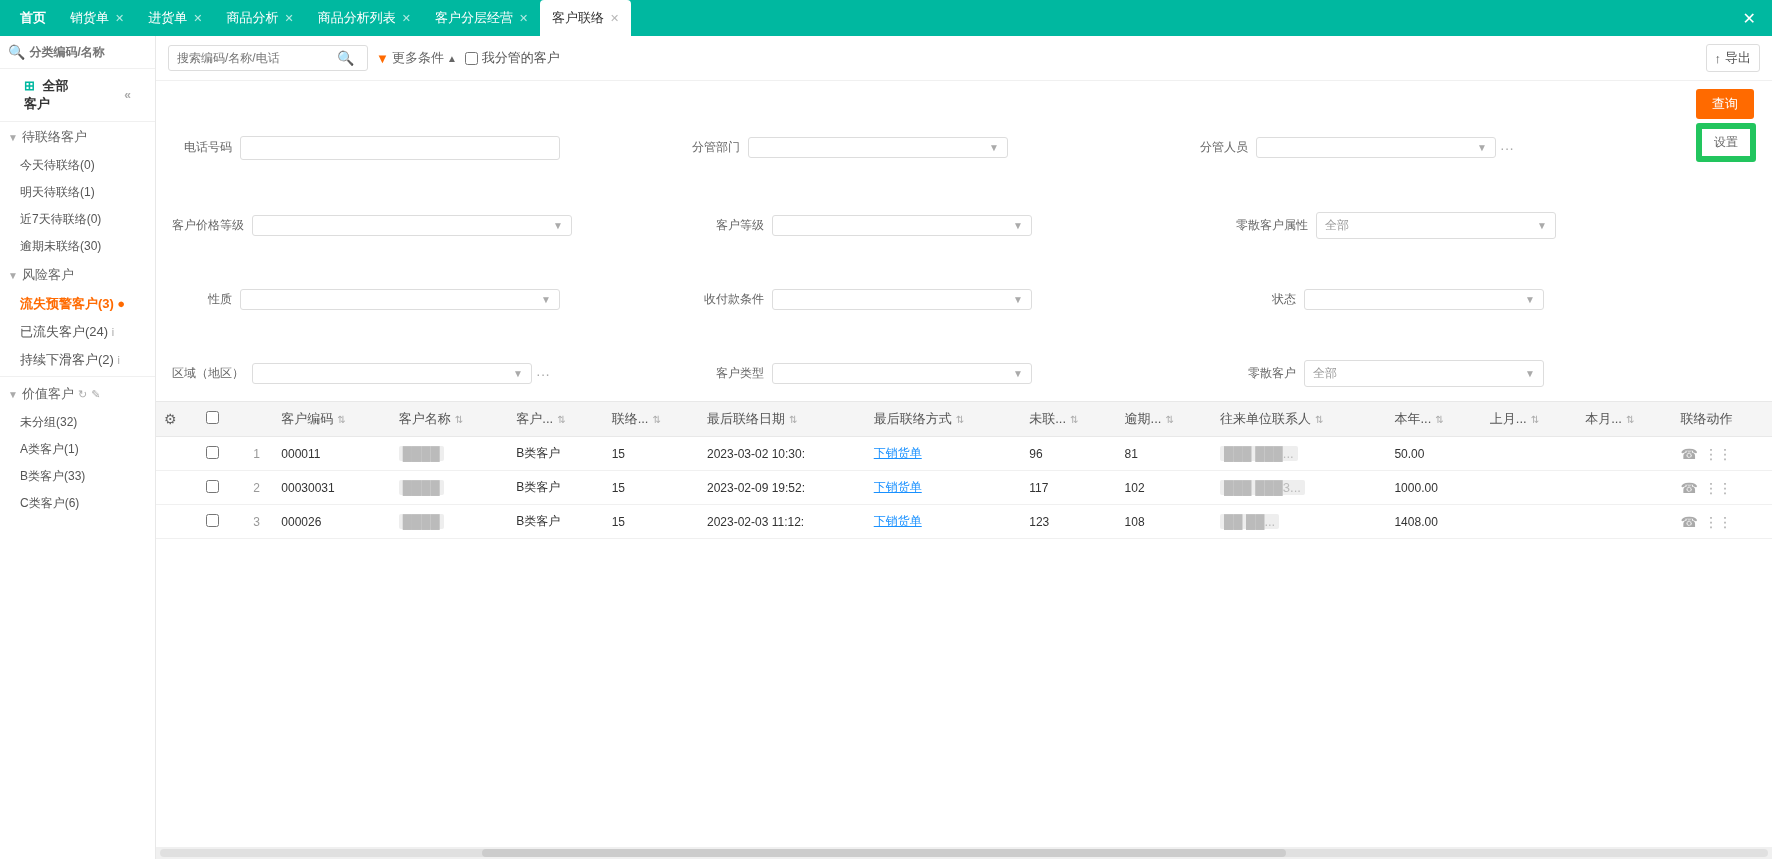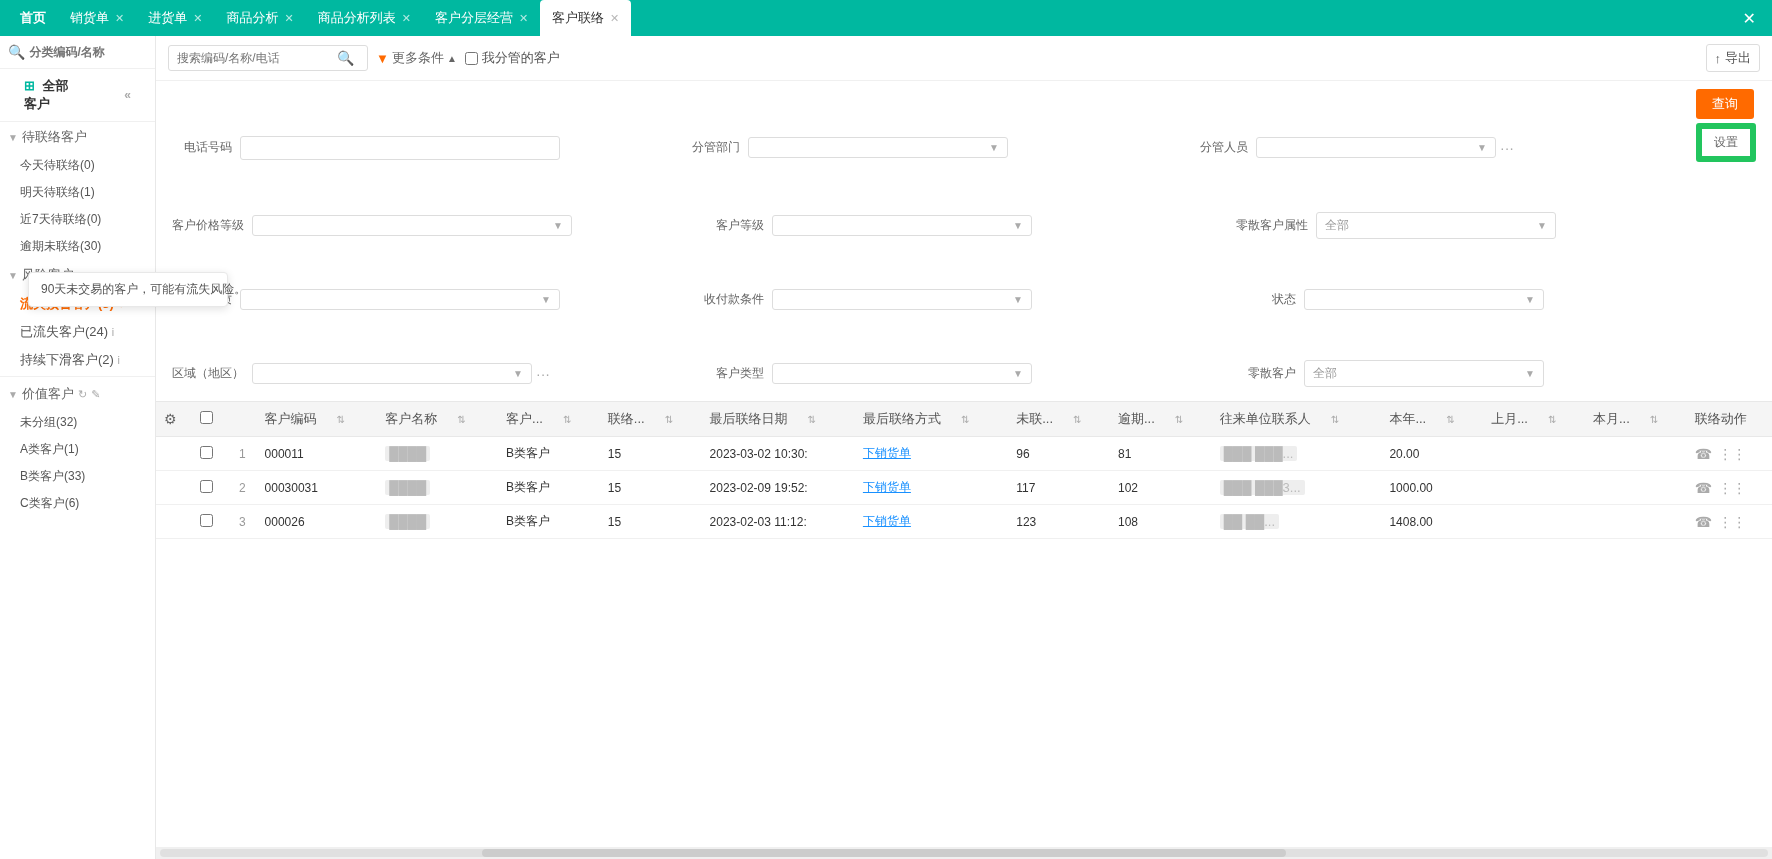--- a/index.html
+++ b/index.html
@@ -275,21 +275,21 @@
     thead th {
       padding: 8px 8px;
       text-align: left;
       font-size: 12px;
       color: #555;
       font-weight: normal;
       border-bottom: 1px solid #e8e8e8;
       white-space: nowrap;
     }
     thead th.sortable { cursor: pointer; }
-    thead th .th-inner { display: flex; align-items: center; gap: 20px; }
+    thead th .th-inner { display: flex; align-items: center; gap: 4px; }
     thead th .sort-icon { color: #aaa; font-size: 10px; }
     tbody tr { border-bottom: 1px solid #f0f0f0; }
     tbody td {
       padding: 8px 8px;
       font-size: 12px;
       color: #333;
       white-space: nowrap;
     }
     tbody td.link { color: #1890ff; cursor: pointer; text-decoration: underline; }
     .row-num { color: #999; text-align: center; }
@@ -435,21 +435,20 @@
     <div class="sidebar-item">今天待联络(0)</div>
     <div class="sidebar-item">明天待联络(1)</div>
     <div class="sidebar-item">近7天待联络(0)</div>
     <div class="sidebar-item">逾期未联络(30)</div>
 
     <div class="sidebar-group-title">
       <span class="arrow">▼</span>
       <span>风险客户</span>
     </div>
 
-    <div class="tooltip-box">90天未交易的客户，可能有流失风险。</div>
 
     <div class="sidebar-item active">
       <span>流失预警客户(3)</span>
       <span class="orange-dot"> ●</span>
     </div>
     <div class="sidebar-item">
       <span>已流失客户(24)</span>
       <span style="color:#aaa;font-size:11px;"> ℹ</span>
     </div>
     <div class="sidebar-item">
@@ -692,21 +691,21 @@
             <td class="row-num">1</td>
             <td>000011</td>
             <td><span class="blurred">████</span></td>
             <td>B类客户</td>
             <td>15</td>
             <td>2023-03-02 10:30:</td>
             <td class="link">下销货单</td>
             <td>96</td>
             <td>81</td>
             <td><span class="blurred">███ ███...</span></td>
-            <td>20.00</td>
+            <td>50.00</td>
             <td></td>
             <td></td>
             <td>
               <div class="action-icons">
                 <span class="action-icon">☎</span>
                 <span class="action-icon">⋮⋮</span>
               </div>
             </td>
           </tr>
 

